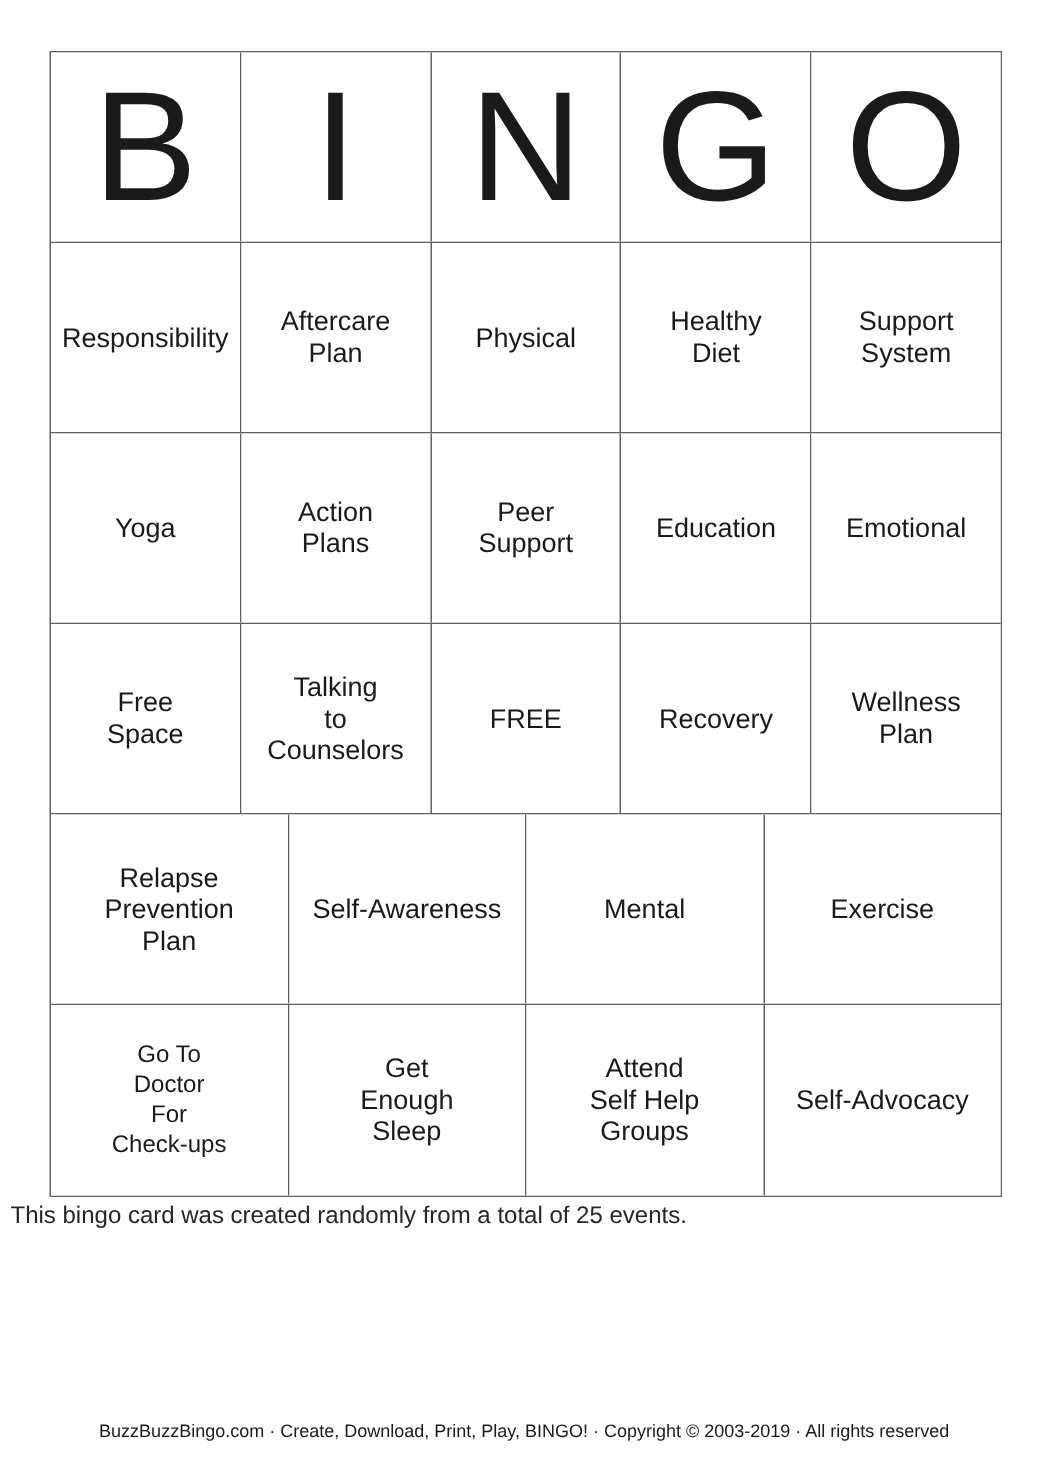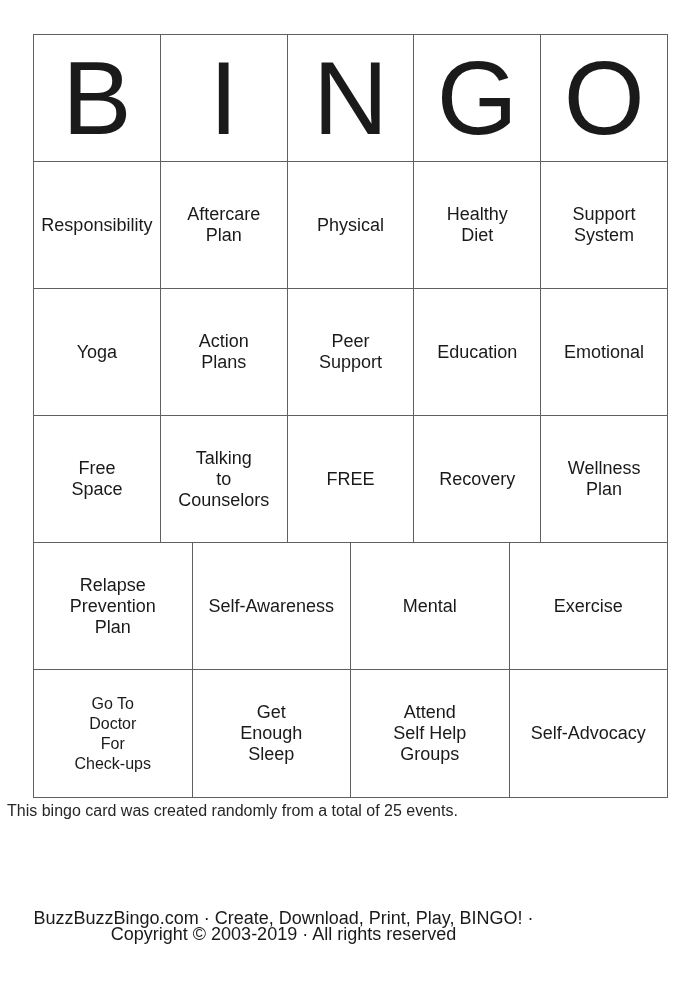--- a/index.html
+++ b/index.html
@@ -51,24 +51,24 @@
     position: absolute;
     left: 7px;
     top: 805px;
     font-size: 16px;
     line-height: 12px;
     color: #262626;
   }
   .footer {
     position: absolute;
     left: 0;
-    top: 910px;
-    width: 567px;
+    top: 946px;
+    width: 699px;
     text-align: center;
-    font-size: 18px;
+    font-size: 12px;
     line-height: 16px;
     color: #1a1a1a;
   }
 </style>
 </head>
 <body>
 
 <div class="bingo-card">
   <div class="row header-row">
     <div class="cell">B</div>

